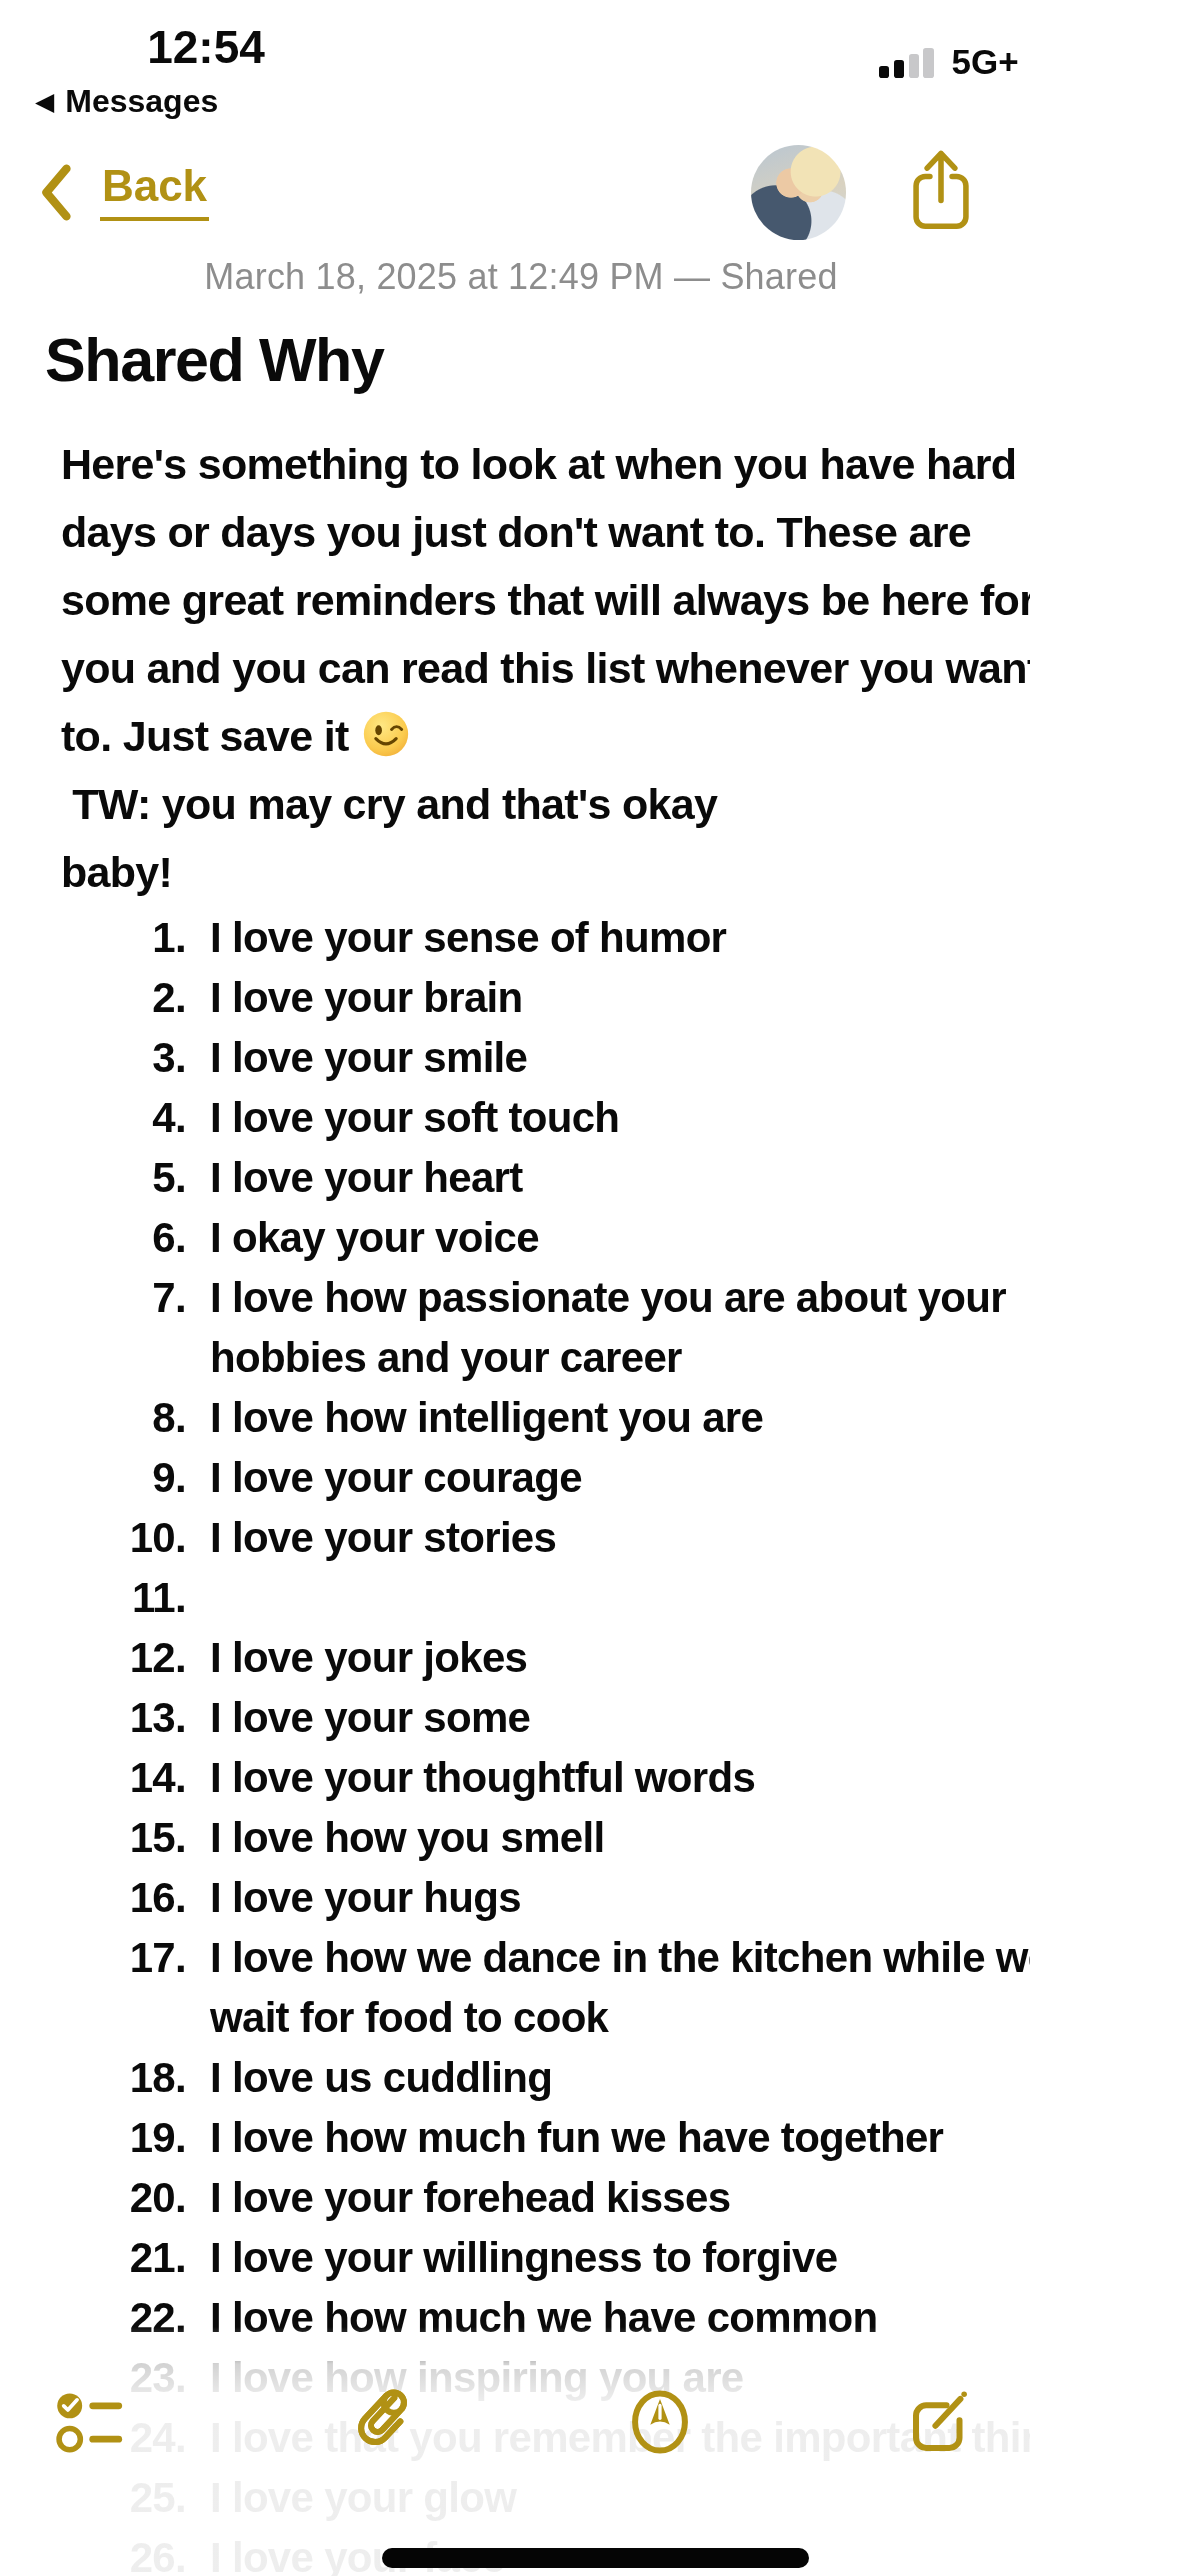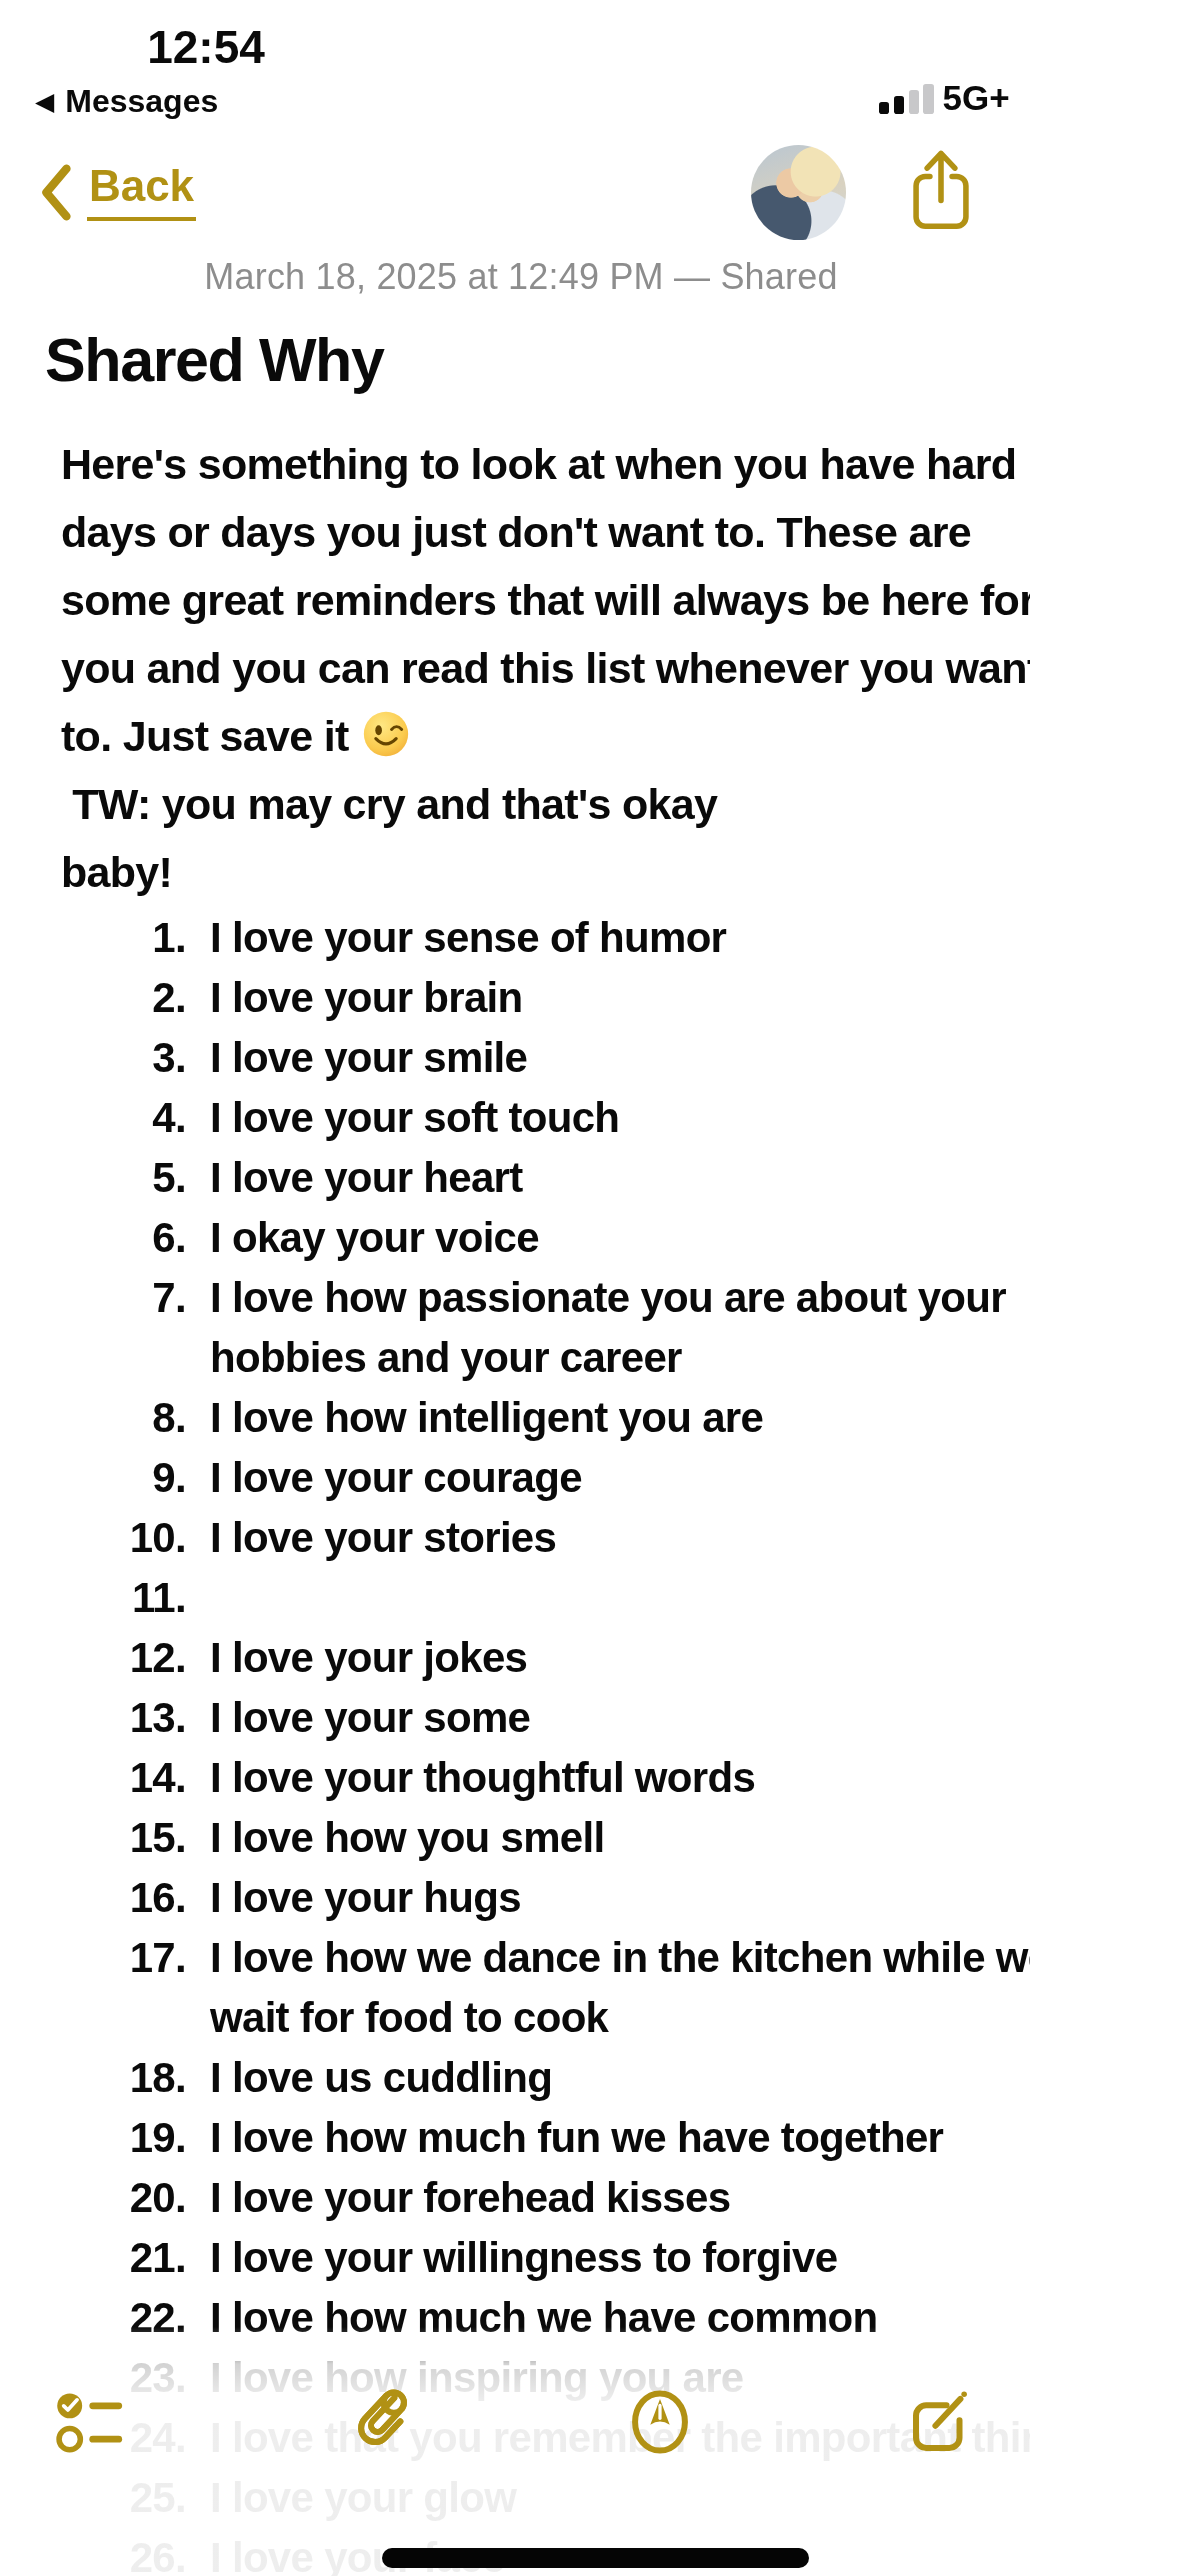--- a/index.html
+++ b/index.html
@@ -5,35 +5,35 @@
   :root{ --gold:#B19114; --ink:#0A0A0A; --gray:#8D8D8D; }
   *{box-sizing:border-box;}
   html,body{margin:0;padding:0;}
   body{width:1191px;height:2576px;background:#fff;font-family:"Liberation Sans","DejaVu Sans",sans-serif;color:var(--ink);}
   .screen{position:relative;width:1030px;height:2576px;overflow:hidden;background:#fff;}
 
   
   .status-time{position:absolute;top:20.4px;left:0;width:412px;text-align:center;font-size:46px;font-weight:700;}
   .messages-return{position:absolute;top:83px;left:35px;display:flex;align-items:center;gap:11px;font-size:32px;font-weight:700;}
   .messages-return .tri{font-size:25px;line-height:1;}
-  .status-right{position:absolute;top:43px;left:879px;display:flex;align-items:flex-end;gap:9px;margin-top:36px;}
+  .status-right{position:absolute;top:43px;left:879px;display:flex;align-items:flex-end;gap:18px;}
   .sig{display:flex;align-items:flex-end;gap:4.6px;height:32px;padding-bottom:1.9px;}
   .sig i{display:block;width:10.2px;border-radius:2.8px;background:#0a0a0a;}
   .sig i:nth-child(1){height:12px;}
   .sig i:nth-child(2){height:18.5px;}
   .sig i:nth-child(3){height:24px;background:#C8C8CA;}
   .sig i:nth-child(4){height:30px;background:#C8C8CA;}
   .net{font-size:35px;font-weight:700;line-height:37px;}
   .battery-wrap{position:relative;margin-left:1.9px;}
   .battery{width:72px;height:37px;border-radius:10.2px;overflow:hidden;background:linear-gradient(90deg,#070707 0 46%,#BCBCBE 46% 100%);}
   .battery span{display:block;color:#fff;font-weight:700;font-size:27px;line-height:37px;text-align:center;letter-spacing:0.9px;}
   .battery-nub{position:absolute;right:-7.4px;top:12px;width:5.6px;height:14px;border-radius:0 3.7px 3.7px 0;background:#BCBCBE;}
 
   
-  .back-button{position:absolute;top:163px;left:39px;display:flex;align-items:center;gap:15px;color:var(--gold);cursor:pointer;}
+  .back-button{position:absolute;top:163px;left:39px;display:flex;align-items:center;gap:28px;color:var(--gold);cursor:pointer;}
   .back-label{font-size:44px;font-weight:700;line-height:1;padding:0 1.9px 8.3px;border-bottom:4.6px solid var(--gold);}
   .avatar{position:absolute;top:145px;left:751px;width:95px;height:95px;border-radius:50%;overflow:hidden;
     background:
       radial-gradient(circle at 68% 28%, #f2e3b6 0 26%, rgba(242,227,182,0) 27%),
       radial-gradient(circle at 42% 40%, #ecc9a4 0 18%, rgba(236,201,164,0) 19%),
       radial-gradient(circle at 62% 46%, #eccfa9 0 17%, rgba(236,207,169,0) 18%),
       radial-gradient(circle at 26% 80%, #46586e 0 34%, rgba(70,88,110,0) 35%),
       radial-gradient(circle at 76% 82%, #dfe4ea 0 30%, rgba(223,228,234,0) 31%),
       linear-gradient(160deg,#b9c6d2 0%,#d9d2c0 55%,#cdd6de 100%);
   }

